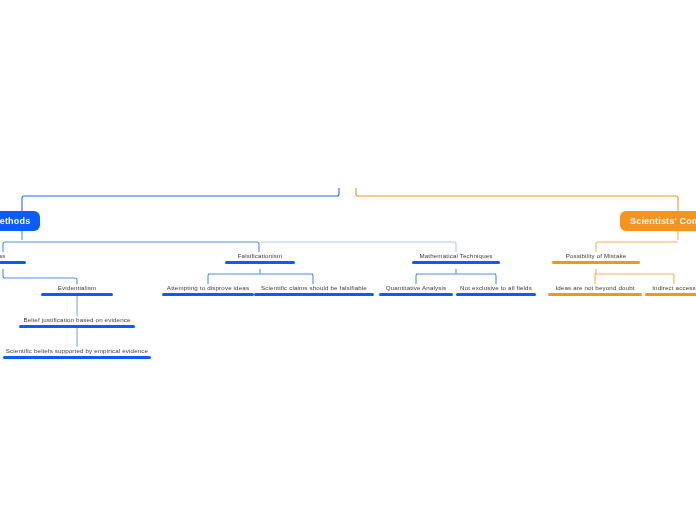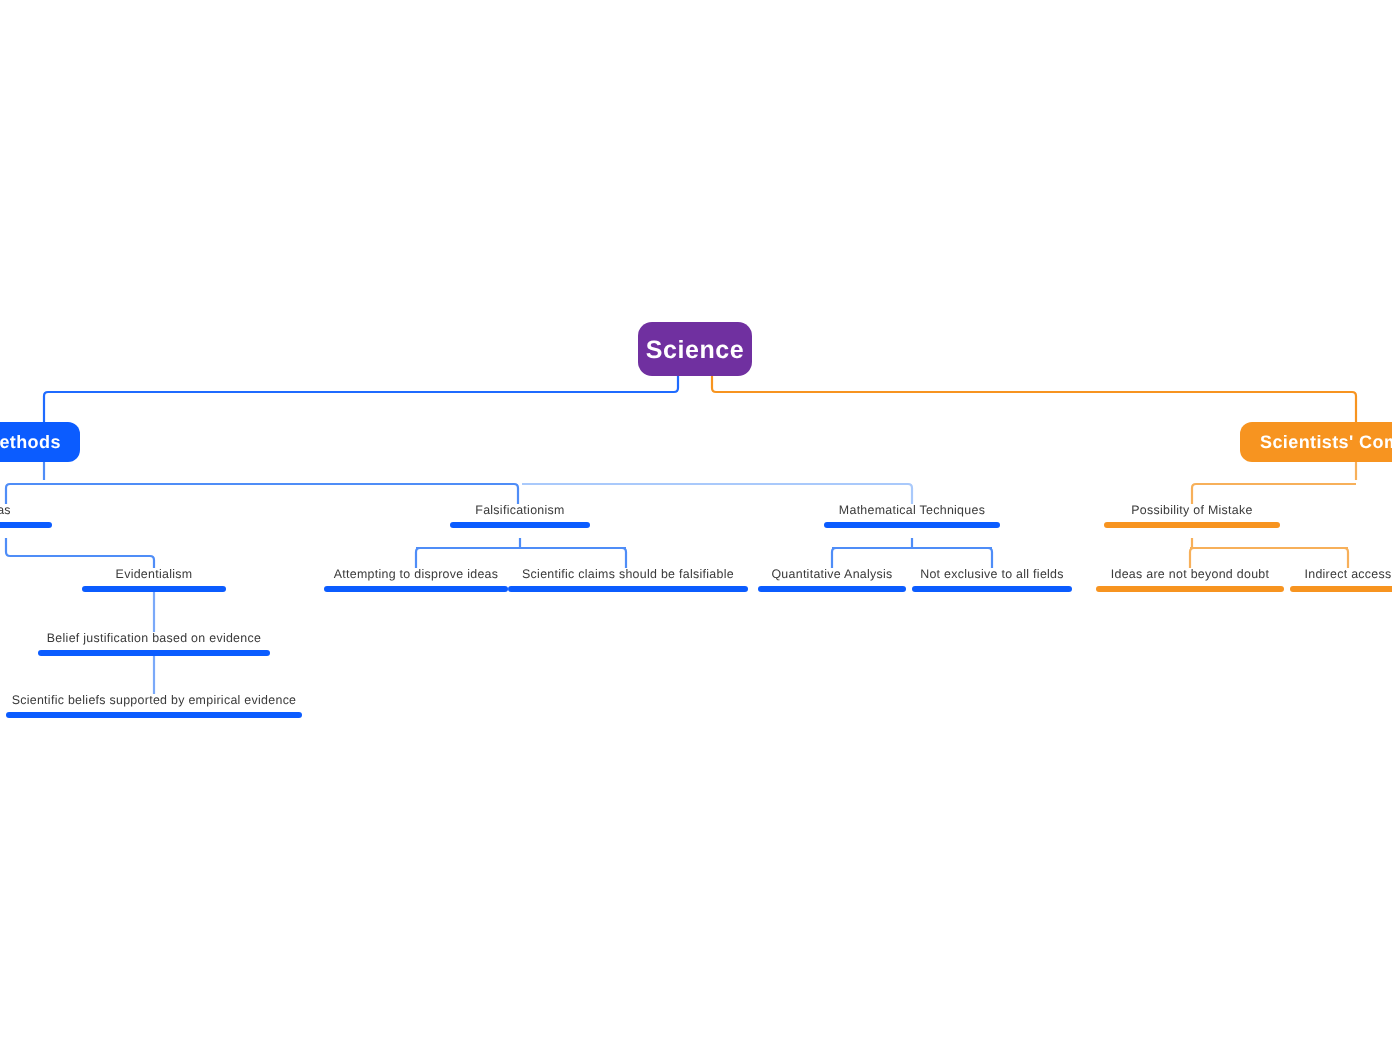--- a/index.html
+++ b/index.html
@@ -112,23 +112,20 @@
     <path d="M 260 269 L 260 274 M 208 284 L 208 276 Q 208 274 210 274 L 311 274 Q 313 274 313 276 L 313 284 M 208 274 L 313 274" fill="none" stroke="#4f8df7" stroke-width="1.1"></path>
 
     <path d="M 456 269 L 456 274 M 416 284 L 416 276 Q 416 274 418 274 L 494 274 Q 496 274 496 276 L 496 284 M 416 274 L 496 274" fill="none" stroke="#4f8df7" stroke-width="1.1"></path>
 
     <path d="M 678 231 L 678 240" fill="none" stroke="#f7b05a" stroke-width="1.1"></path>
     <path d="M 596 252 L 596 244 Q 596 242 598 242 L 678 242" fill="none" stroke="#f7b05a" stroke-width="1.1"></path>
 
     <path d="M 596 269 L 596 274 M 595 284 L 595 276 Q 595 274 597 274 L 672 274 Q 674 274 674 276 L 674 284 M 595 274 L 674 274" fill="none" stroke="#f7b05a" stroke-width="1.1"></path>
   </svg>
 
-  <div class="node-root" style="left:319px; top:161px; width:57px; height:27px; background:#7030a0;">
-    <span>Science</span>
-  </div>
 
   <div class="node-l1" style="left:-18px; top:211px; background:#0b5cff;">
     <span>Methods</span>
   </div>
 
   <div class="node-l1" style="left:620px; top:211px; background:#f79420;">
     <span>Scientists' Comm</span>
   </div>
 
   <div class="node-leaf" style="left:-22px; top:251px; width:48px;">

